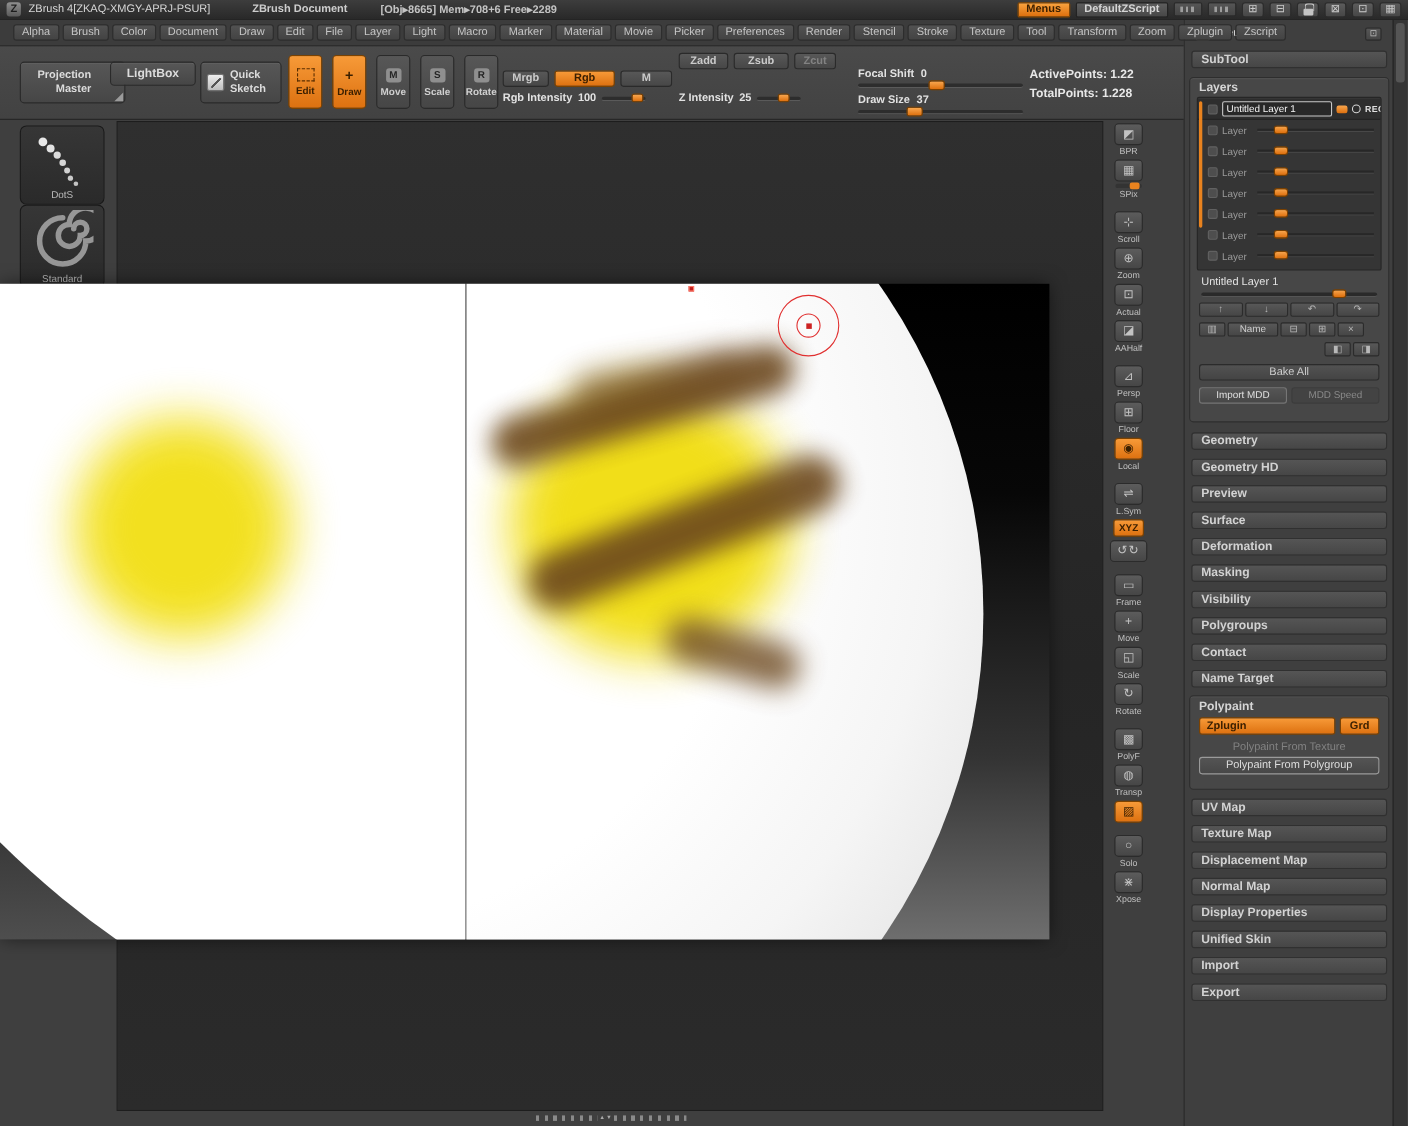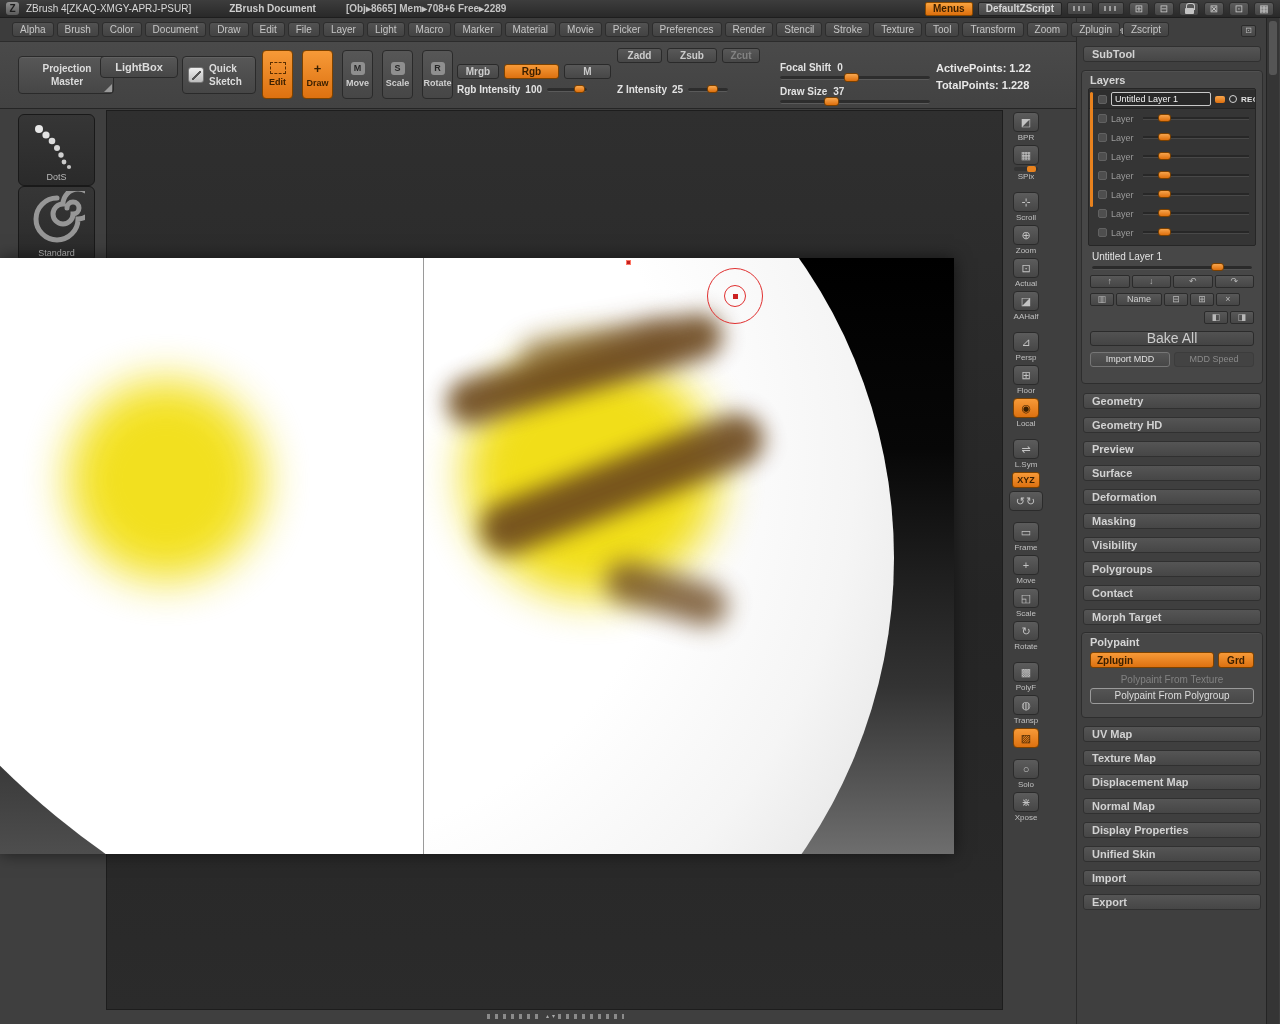--- a/index.html
+++ b/index.html
@@ -24,21 +24,21 @@
 .lock-body{position:relative;width:9px;height:6px;background:#c4c4c4;border-radius:1px;margin-top:4px;display:block}
 .lock-body::before{content:"";position:absolute;left:1px;top:-5px;width:7px;height:6px;border:1.5px solid #c4c4c4;border-bottom:none;border-radius:3px 3px 0 0}
 
 
 .menubar{position:absolute;left:0;top:18px;width:1076px;height:24px;background:#3c3c3c;border-bottom:1px solid #2c2c2c;display:flex;align-items:center;gap:3px;padding-left:12px;z-index:25}
 .menu-btn{height:15px;padding:0 7px;border-radius:3px;border:1px solid #2d2d2d;background:linear-gradient(#525252,#434343);color:#c6c6c6;font-size:10px;line-height:13px;white-space:nowrap}
 
 
 .shelf{position:absolute;left:0;top:42px;width:1076px;height:67px;background:linear-gradient(#4a4a4a,#424242);border-bottom:1px solid #252525;z-index:20}
 .big-btn{position:absolute;background:linear-gradient(#575757,#464646);border:1px solid #2a2a2a;border-radius:4px;color:#dcdcdc;font-size:10px;font-weight:bold;box-shadow:inset 0 1px 0 rgba(255,255,255,.07)}
-.pm{left:18px;top:14px;width:96px;height:38px;text-align:center;padding:3px 18px;line-height:1.3}
+.pm{left:18px;top:14px;width:96px;height:38px;text-align:right;padding:3px 4px;line-height:1.3}
 .pm span{display:block;width:60px}
 .fold{position:absolute;right:1px;bottom:1px;width:0;height:0;border-left:8px solid transparent;border-bottom:8px solid #9b9b9b}
 .lb{left:100px;top:14px;width:78px;height:22px;font-size:11px}
 .qs{left:182px;top:14px;width:74px;height:38px;display:flex;align-items:center;gap:5px;padding:0 5px;text-align:left;line-height:1.3}
 .qs span.txt{display:block;width:40px}
 .qs-ico{flex:0 0 16px;height:16px;background:linear-gradient(#efefef,#bdbdbd);border-radius:3px;border:1px solid #777;position:relative}
 .qs-ico::after{content:"";position:absolute;left:3px;top:3px;width:9px;height:9px;background:linear-gradient(135deg,transparent 40%,#555 40%,#555 58%,transparent 58%)}
 .modes{position:absolute;left:262px;top:8px;display:flex;gap:9px}
 .mode-btn{width:31px;height:49px;border-radius:4px;border:1px solid #2a2a2a;background:linear-gradient(#575757,#464646);display:flex;flex-direction:column;align-items:center;justify-content:center;gap:3px;color:#d0d0d0}
 .mode-btn.on{background:linear-gradient(#f79a38,#dd7110);border-color:#7c4200;color:#3a1f00}
@@ -141,21 +141,21 @@
 .llabel{font-size:9px;color:#9a9a9a;flex:0 0 28px}
 .ltrack{position:relative;flex:1;height:3px;background:#272727;border-bottom:1px solid #484848}
 .lhandle{position:absolute;top:-3px;width:13px;height:8px;margin-left:-6px;background:linear-gradient(#f7a44c,#dd6f0d);border:1px solid #7a4000;border-radius:3px}
 .sel-name{font-size:10px;color:#e3e3e3;padding:5px 10px 0}
 .big-track{position:relative;margin:4px 10px 0;height:4px;background:#2a2a2a;border-radius:2px;border-bottom:1px solid #555}
 .lbtn-row{display:flex;gap:2px;margin:5px 8px 0}
 .lbtn{height:13px;background:linear-gradient(#585858,#464646);border:1px solid #2b2b2b;border-radius:2px;color:#b8b8b8;font-size:9px;line-height:11px;padding:0;flex:1}
 .lbtn.sq{flex:0 0 24px}
 .lbtn.name{flex:0 0 46px;color:#cfcfcf}
 .lbtn-row.right{justify-content:flex-end}
-.wide-btn{display:block;margin:7px 8px 0;width:calc(100% - 16px);height:15px;background:linear-gradient(#525252,#444);border:1px solid #2b2b2b;border-radius:3px;color:#cdcdcd;font-size:14px;line-height:13px}
+.wide-btn{display:block;margin:7px 8px 0;width:calc(100% - 16px);height:15px;background:linear-gradient(#525252,#444);border:1px solid #2b2b2b;border-radius:3px;color:#cdcdcd;font-size:10px;line-height:13px}
 .mdd-row{display:flex;gap:4px;margin:6px 8px 0}
 .mdd-btn{flex:1;height:15px;background:linear-gradient(#555,#474747);border:1px solid #767676;border-radius:3px;color:#e0e0e0;font-size:9px;line-height:13px}
 .mdd-btn.dis{color:#8a8a8a;border-color:#3c3c3c;background:#434343}
 .pp-row{display:flex;gap:4px;margin:2px 8px 0}
 .pp-btn{height:16px;border-radius:3px;font-size:10px;font-weight:bold;border:1px solid #7c4200;background:linear-gradient(#f79a38,#dd7110);color:#3c2000}
 .pp-btn.colorize{flex:1;text-align:left;padding:0 6px}
 .pp-btn.grd{flex:0 0 36px}
 .pp-dim{display:block;margin:4px 8px 0;width:calc(100% - 16px);height:14px;background:none;border:none;color:#828282;font-size:10px}
 .pp-framed{display:block;margin:2px 8px 0;width:calc(100% - 16px);height:16px;background:linear-gradient(#545454,#474747);border:1px solid #9a9a9a;border-radius:3px;color:#dedede;font-size:10px;line-height:14px}
 .tray-scroll{position:absolute;left:1266px;top:18px;width:13px;height:1006px;background:#353535;border-left:1px solid #242424;z-index:11}
@@ -595,21 +595,21 @@
 
     <button class="sec-hdr">Geometry</button>
         <button class="sec-hdr">Geometry HD</button>
         <button class="sec-hdr">Preview</button>
         <button class="sec-hdr">Surface</button>
         <button class="sec-hdr">Deformation</button>
         <button class="sec-hdr">Masking</button>
         <button class="sec-hdr">Visibility</button>
         <button class="sec-hdr">Polygroups</button>
         <button class="sec-hdr">Contact</button>
-        <button class="sec-hdr">Morph Target</button>
+        <button class="sec-hdr">Name Target</button>
       </div>
 
     <div class="panel polypaint-panel">
       <div class="panel-hdr">Polypaint</div>
       <div class="pp-row">
         <button class="pp-btn colorize">Zplugin</button>
         <button class="pp-btn grd">Grd</button>
       </div>
       <button class="pp-dim">Polypaint From Texture</button>
       <button class="pp-framed">Polypaint From Polygroup</button>

